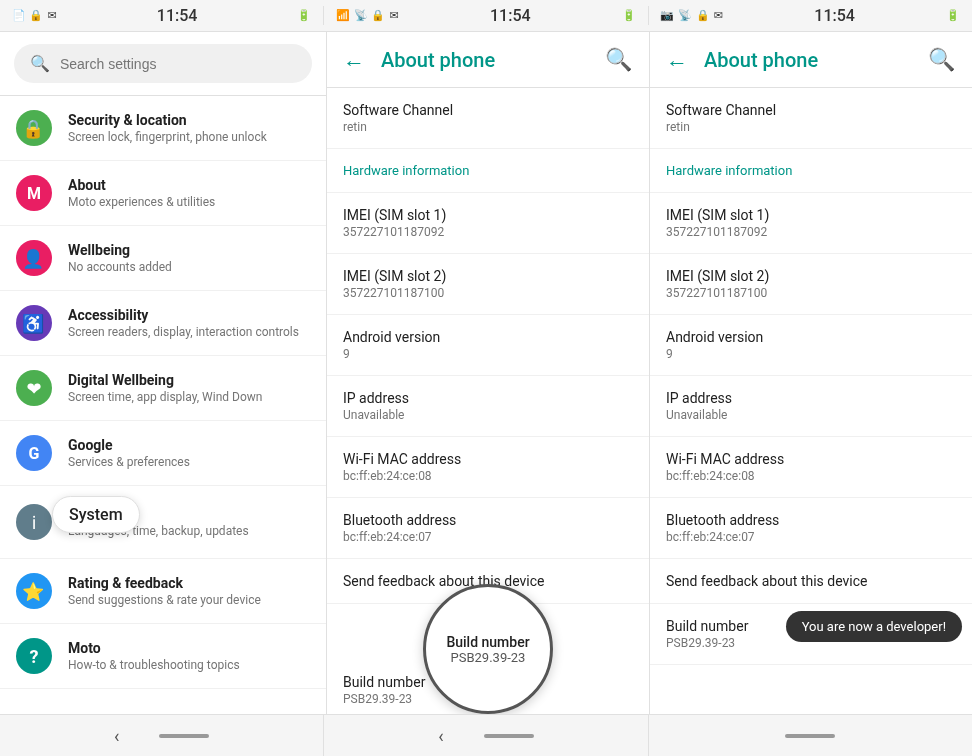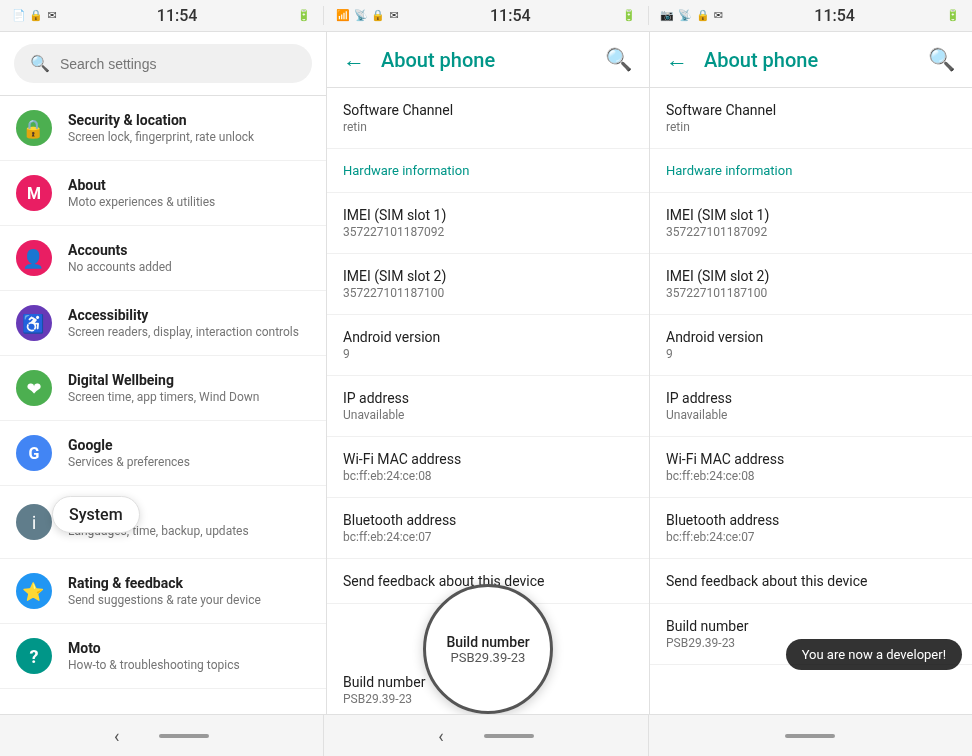--- a/index.html
+++ b/index.html
@@ -173,21 +173,21 @@
 
     
     .toast {
       background: rgba(0,0,0,0.8);
       color: #fff;
       padding: 8px 16px;
       border-radius: 20px;
       font-size: 13px;
       position: absolute;
       right: 10px;
-      bottom: 44px;
+      bottom: 72px;
       white-space: nowrap;
     }
 
     
     .nav-bar {
       height: 42px;
       background: #f5f5f5;
       display: flex;
       border-top: 1px solid #e0e0e0;
     }
@@ -255,53 +255,53 @@
         <span class="search-teal-icon">🔍</span>
         <input type="text" placeholder="Search settings" style="">
       </div>
     </div>
     <div class="settings-list">
 
       <div class="settings-item">
         <div class="settings-icon" style="background:#4CAF50;">🔒</div>
         <div class="settings-text">
           <div class="settings-title">Security &amp; location</div>
-          <div class="settings-subtitle">Screen lock, fingerprint, rate unlock</div>
+          <div class="settings-subtitle">Screen lock, fingerprint, phone unlock</div>
         </div>
       </div>
 
       <div class="settings-item">
         <div class="settings-icon" style="background:#E91E63; font-weight:bold; font-size:16px;">M</div>
         <div class="settings-text">
           <div class="settings-title">About</div>
           <div class="settings-subtitle">Moto experiences &amp; utilities</div>
         </div>
       </div>
 
       <div class="settings-item">
         <div class="settings-icon" style="background:#E91E63;">👤</div>
         <div class="settings-text">
-          <div class="settings-title">Accounts</div>
+          <div class="settings-title">Wellbeing</div>
           <div class="settings-subtitle">No accounts added</div>
         </div>
       </div>
 
       <div class="settings-item">
         <div class="settings-icon" style="background:#673AB7;">♿</div>
         <div class="settings-text">
           <div class="settings-title">Accessibility</div>
           <div class="settings-subtitle">Screen readers, display, interaction controls</div>
         </div>
       </div>
 
       <div class="settings-item">
         <div class="settings-icon" style="background:#4CAF50;">❤</div>
         <div class="settings-text">
           <div class="settings-title">Digital Wellbeing</div>
-          <div class="settings-subtitle">Screen time, app timers, Wind Down</div>
+          <div class="settings-subtitle">Screen time, app display, Wind Down</div>
         </div>
       </div>
 
       <div class="settings-item">
         <div class="settings-icon" style="background:#4285F4; font-weight:bold; font-size:16px; color:#fff;">G</div>
         <div class="settings-text">
           <div class="settings-title">Google</div>
           <div class="settings-subtitle">Services &amp; preferences</div>
         </div>
       </div>

